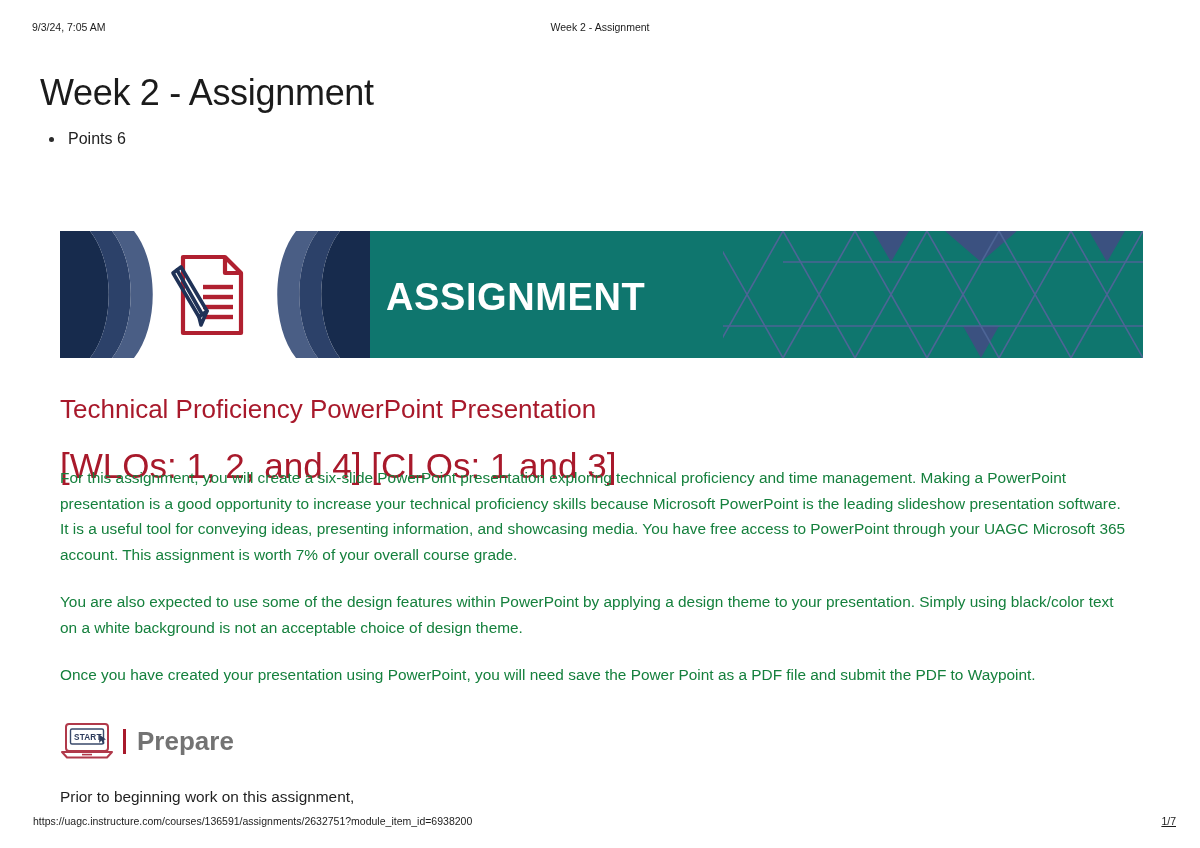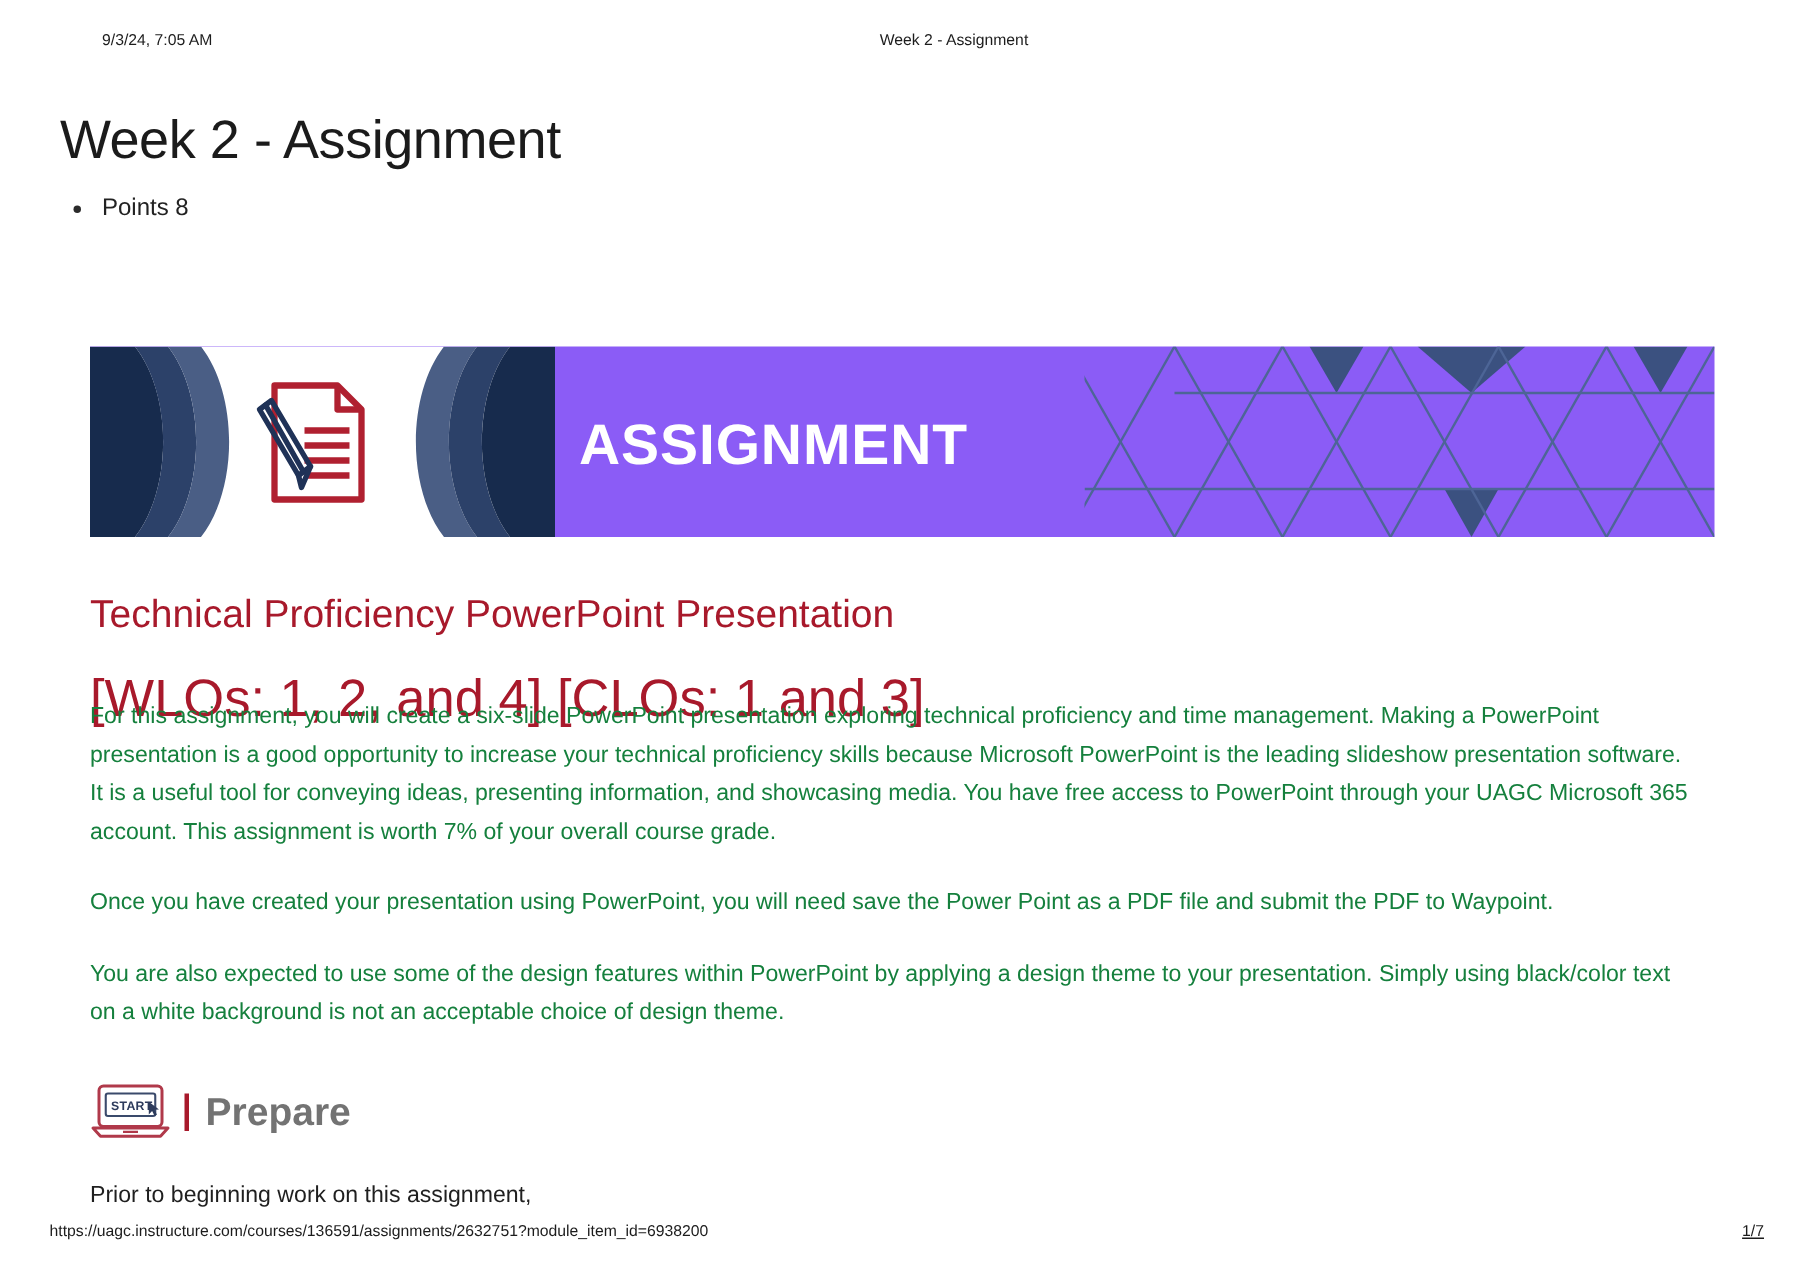--- a/index.html
+++ b/index.html
@@ -18,21 +18,20 @@
 
   
   .print-header {
     position: absolute;
     top: 21px;
     left: 0;
     width: 968px;
     height: 16px;
     font-size: 10.5px;
     color: #1c1c1c;
-    margin-left: 36px;
   }
   .print-header .ph-left {
     position: absolute;
     left: 32px;
     top: 0;
     white-space: nowrap;
   }
   .print-header .ph-center {
     position: absolute;
     left: 0;
@@ -82,21 +81,21 @@
     border-radius: 50%;
   }
 
   
   .banner {
     position: absolute;
     left: 60px;
     top: 231px;
     width: 1083px;
     height: 127px;
-    background: #8b5cf6;
+    background: #0f766e;
     overflow: hidden;
   }
   .banner-triangles {
     position: absolute;
     right: 0;
     top: 0;
     width: 420px;
     height: 127px;
   }
   .banner-arcs {
@@ -227,21 +226,21 @@
 
 <div class="print-header">
   <span class="ph-left">9/3/24, 7:05 AM</span>
   <span class="ph-center">Week 2 - Assignment</span>
 </div>
 
 <h1 class="page-title">Week 2 - Assignment</h1>
 
 <ul class="meta-list">
   <li>
-    <span>Points 8</span>
+    <span>Points 6</span>
   </li>
 </ul>
 
 <div class="banner">
 
   <svg class="banner-triangles" viewBox="0 0 420 127" preserveAspectRatio="none">
     <g fill="#3b5180">
       <polygon points="150,0 186,0 168,31"></polygon>
       <polygon points="222,0 294,0 258,31"></polygon>
       <polygon points="366,0 402,0 384,31"></polygon>
@@ -294,22 +293,22 @@
   </svg>
 
   <div class="banner-word">ASSIGNMENT</div>
 </div>
 
 <h2 class="h-red-1">Technical Proficiency PowerPoint Presentation</h2>
 <h2 class="h-red-2">[WLOs: 1, 2, and 4] [CLOs: 1 and 3]</h2>
 
 <div class="body-copy">
   <p>For this assignment, you will create a six-slide PowerPoint presentation exploring technical proficiency and time management. Making a PowerPoint presentation is a good opportunity to increase your technical proficiency skills because Microsoft PowerPoint is the leading slideshow presentation software. It is a useful tool for conveying ideas, presenting information, and showcasing media. You have free access to PowerPoint through your UAGC Microsoft 365 account. This assignment is worth 7% of your overall course grade.</p>
+  <p>You are also expected to use some of the design features within PowerPoint by applying a design theme to your presentation. Simply using black/color text on a white background is not an acceptable choice of design theme.</p>
   <p>Once you have created your presentation using PowerPoint, you will need save the Power Point  as a PDF file and submit the PDF to Waypoint.</p>
-  <p>You are also expected to use some of the design features within PowerPoint by applying a design theme to your presentation. Simply using black/color text on a white background is not an acceptable choice of design theme.</p>
 </div>
 
 <div class="prepare-row">
   <svg class="start-icon" viewBox="0 0 54 40">
     <rect x="6" y="3" width="42" height="27" rx="3" ry="3" fill="#ffffff" stroke="#b0394a" stroke-width="2"></rect>
     <rect x="10.5" y="8" width="33" height="15" rx="1.5" ry="1.5" fill="#ffffff" stroke="#3a4a6b" stroke-width="1.4"></rect>
     <text x="14" y="19.3" font-family="'Liberation Sans', sans-serif" font-size="8.2" font-weight="bold" fill="#2d3b5c" letter-spacing="0.2">START</text>
     <path d="M39.2 13.5 L39.2 22 L41.4 19.6 L43.1 23 L44.6 22.2 L43 18.9 L46 18.6 Z" fill="#2d3b5c"></path>
     <path d="M2 31 H52 L47 36.5 H7 Z" fill="#ffffff" stroke="#b0394a" stroke-width="2" stroke-linejoin="round"></path>
     <line x1="22" y1="33.6" x2="32" y2="33.6" stroke="#b0394a" stroke-width="1.6"></line>

